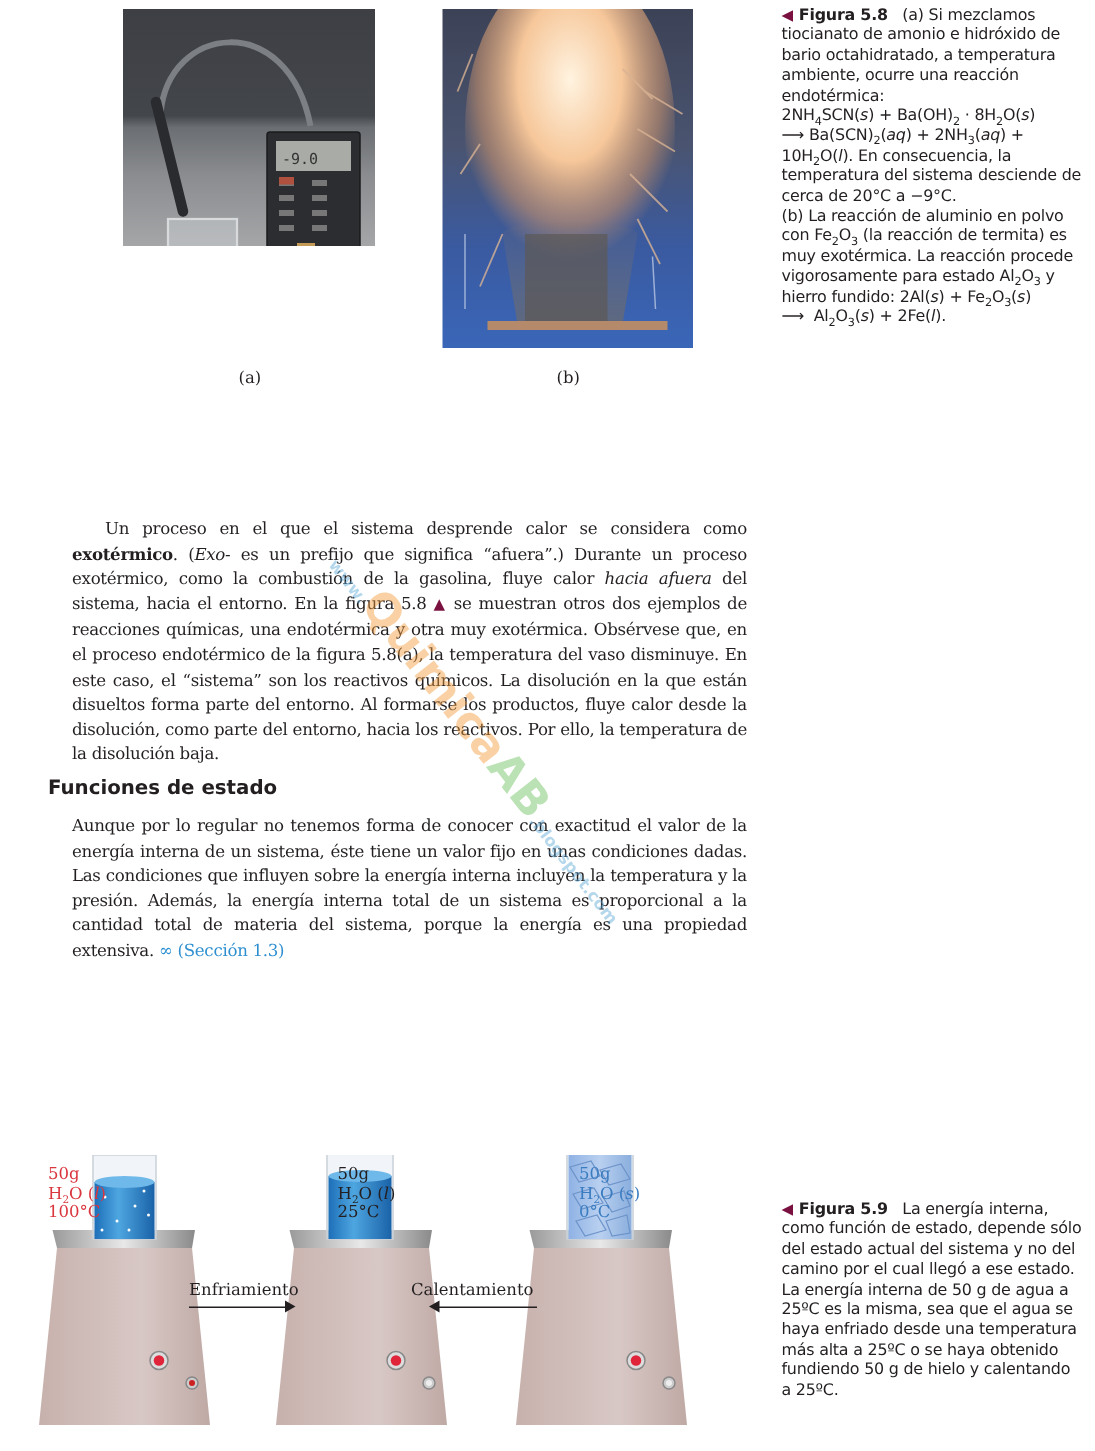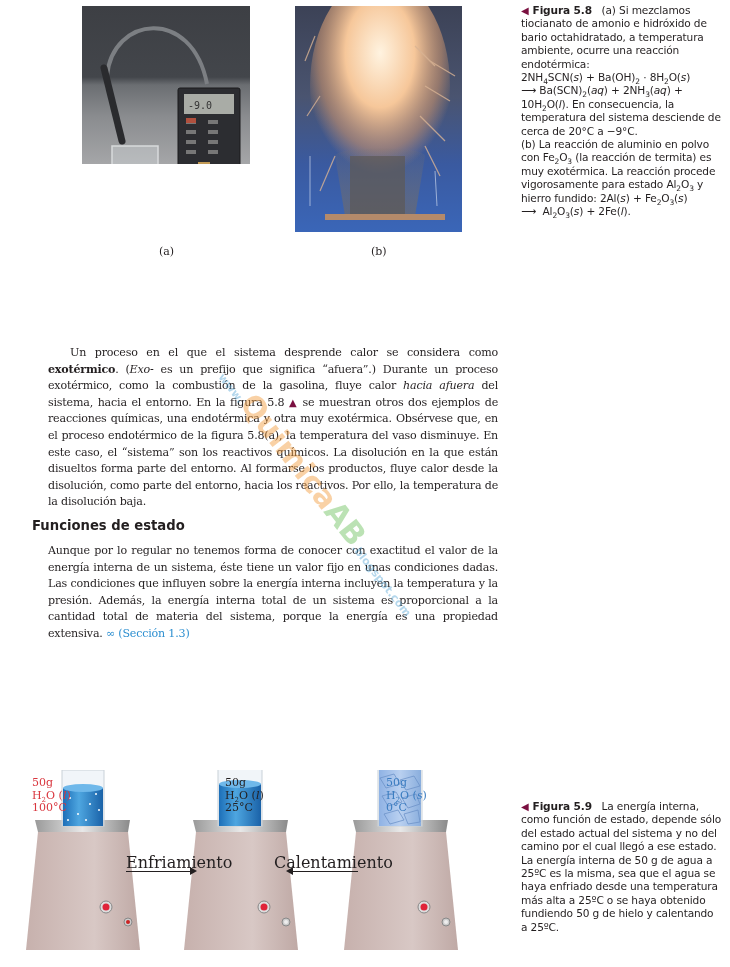--- a/index.html
+++ b/index.html
@@ -29,21 +29,21 @@
   
   .watermark { position:absolute; left:240px; top:360px; transform-origin:0 0; transform:rotate(52deg); font-family:"DejaVu Sans", sans-serif; font-weight:bold; white-space:nowrap; opacity:0.45; pointer-events:none; }
   .watermark .w1 { font-size:11px; color:#5aa7d6; }
   .watermark .w2 { font-size:30px; color:#f29a3a; }
   .watermark .w3 { font-size:30px; color:#6bbf5a; }
   .watermark .w4 { font-size:11px; color:#5aa7d6; }
 
   
   .fig-label { position:absolute; font-family:"DejaVu Serif", serif; font-size:11px; line-height:12.5px; }
   .fig-label sub { font-size:7px; line-height:0; }
-  .arrow-label { position:absolute; font-family:"DejaVu Serif", serif; font-size:16px; color:#231f20; }
+  .arrow-label { position:absolute; font-family:"DejaVu Serif", serif; font-size:11px; color:#231f20; }
   .arrow-line { position:absolute; height:1px; background:#231f20; }
 </style>
 </head>
 <body>
 
 <div id="photo-a" class="photo">
   <svg width="168" height="226" viewBox="0 0 168 226">
 
     <path d="M25 70 C 30 10, 110 0, 125 78" stroke="#7c7f83" stroke-width="4" fill="none"></path>
 

